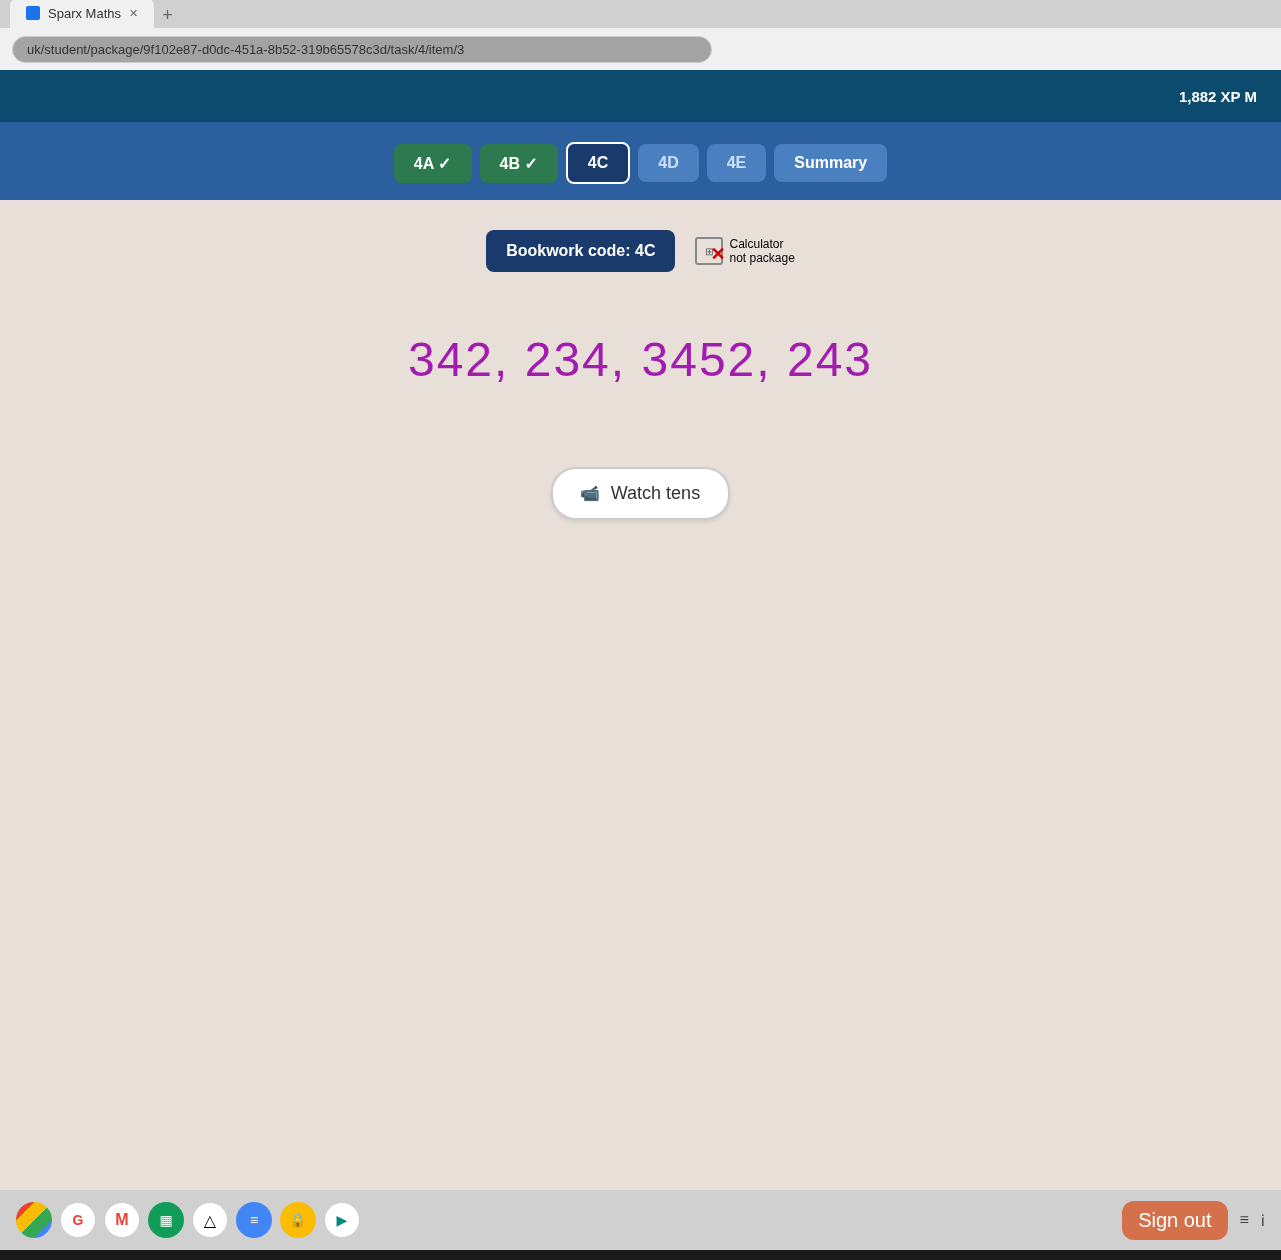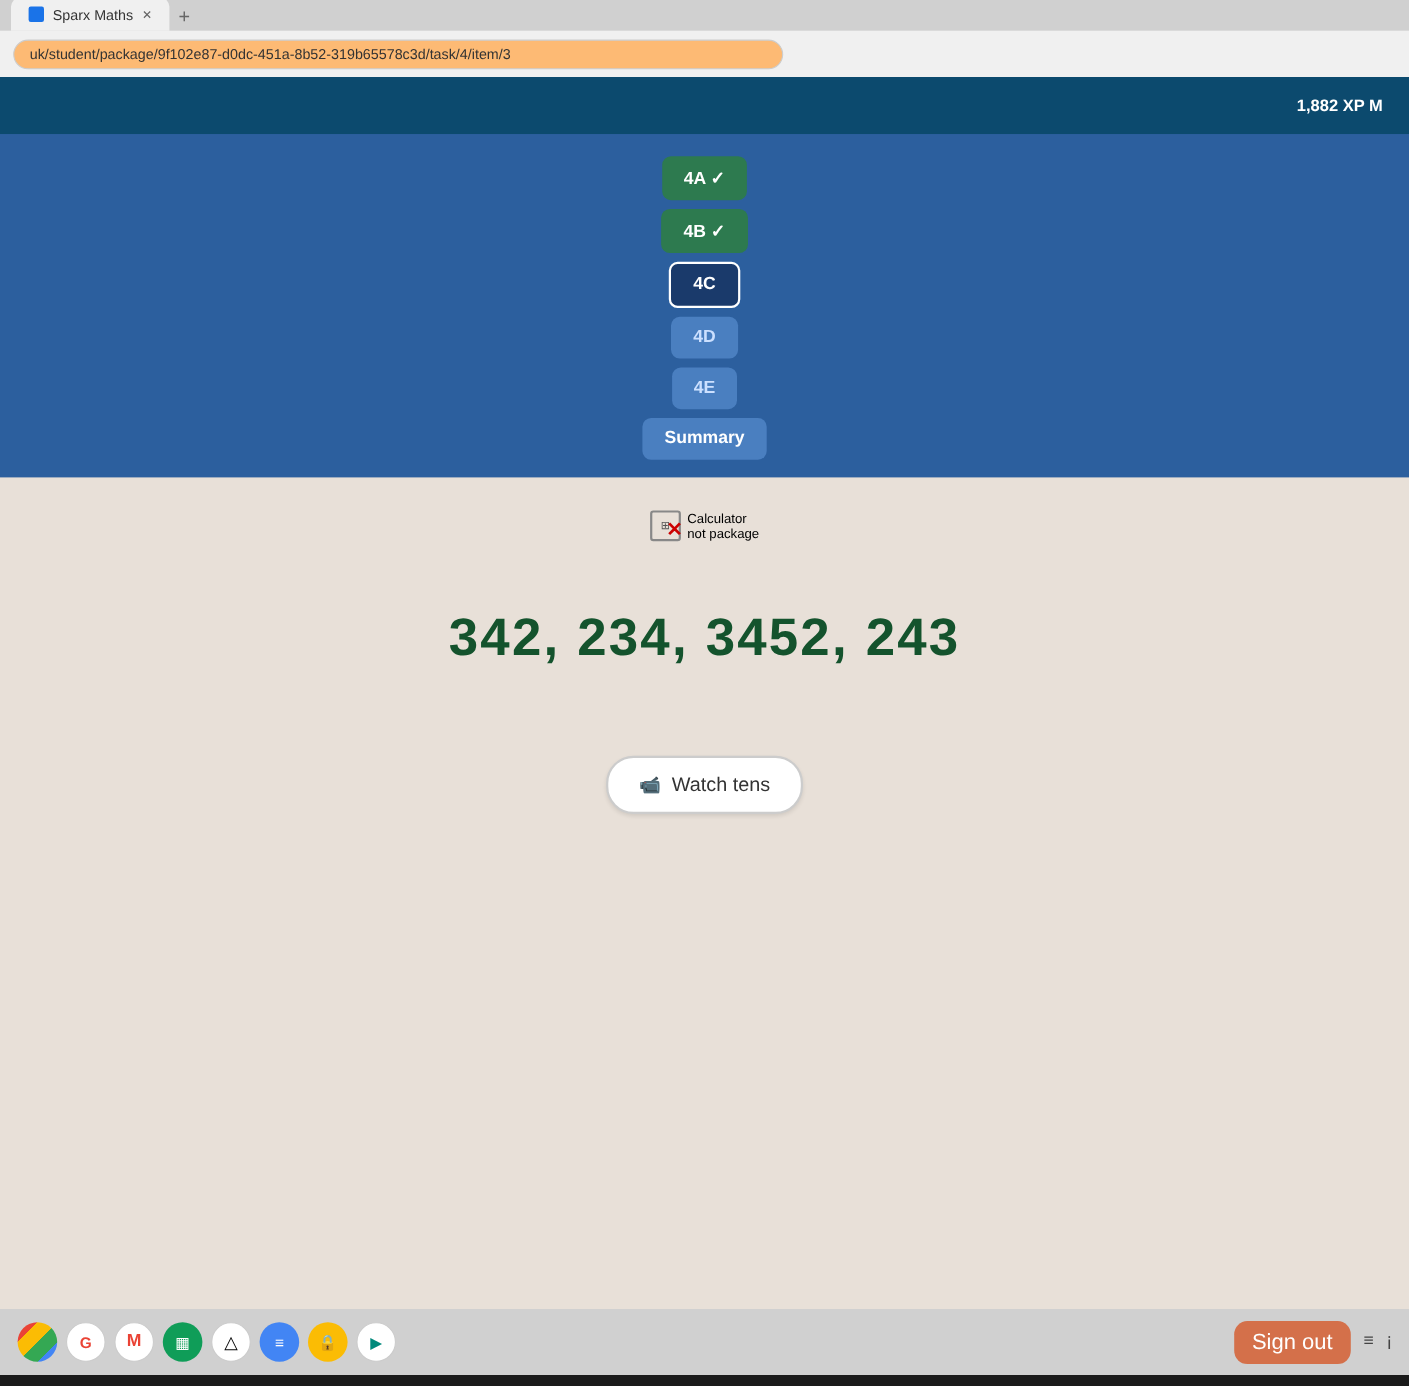--- a/index.html
+++ b/index.html
@@ -66,21 +66,21 @@
     .address-bar-row {
       background: #f0f0f0;
       height: 42px;
       display: flex;
       align-items: center;
       padding: 0 12px;
       gap: 8px;
     }
 
     .address-bar {
-      background: #fdba74;
+      background: #a3a3a3;
       border: 1px solid #ccc;
       border-radius: 20px;
       padding: 5px 14px;
       font-size: 13px;
       color: #333;
       flex: 1;
       max-width: 700px;
     }
 
     
@@ -109,21 +109,20 @@
     }
 
     
     .tabs-area {
       background: #2c5f9e;
       padding: 20px 0 16px 0;
       display: flex;
       justify-content: center;
       align-items: center;
       gap: 8px;
-      flex-direction: column;
     }
 
     .task-tab {
       padding: 10px 20px;
       border-radius: 8px;
       font-size: 16px;
       font-weight: bold;
       cursor: pointer;
       border: none;
     }
@@ -217,22 +216,22 @@
     .question-text {
       font-size: 36px;
       color: #222;
       text-align: center;
       margin-bottom: 40px;
       font-weight: 400;
     }
 
     .numbers-row {
       font-size: 48px;
-      color: #14532d;
-      font-weight: 700;
+      color: #a21caf;
+      font-weight: 400;
       letter-spacing: 2px;
       margin-bottom: 80px;
     }
 
     
     .watch-video-btn {
       background: white;
       border: 2px solid #ccc;
       border-radius: 25px;
       padding: 14px 28px;
@@ -332,20 +331,21 @@
     <button class="task-tab completed">4B ✓</button>
     <button class="task-tab active">4C</button>
     <button class="task-tab inactive">4D</button>
     <button class="task-tab inactive">4E</button>
     <button class="task-tab summary">Summary</button>
   </div>
 
   <div class="content-area">
 
     <div class="bookwork-row">
+      <div class="bookwork-code">Bookwork code: 4C</div>
       <div class="calculator-status">
         <div class="calc-icon">
           <span style="font-size:10px; color:#555;">⊞</span>
           <span class="calc-x">✕</span>
         </div>
         <div class="calculator-text">
           <span>Calculator</span>
           <span>not package</span>
         </div>
       </div>

